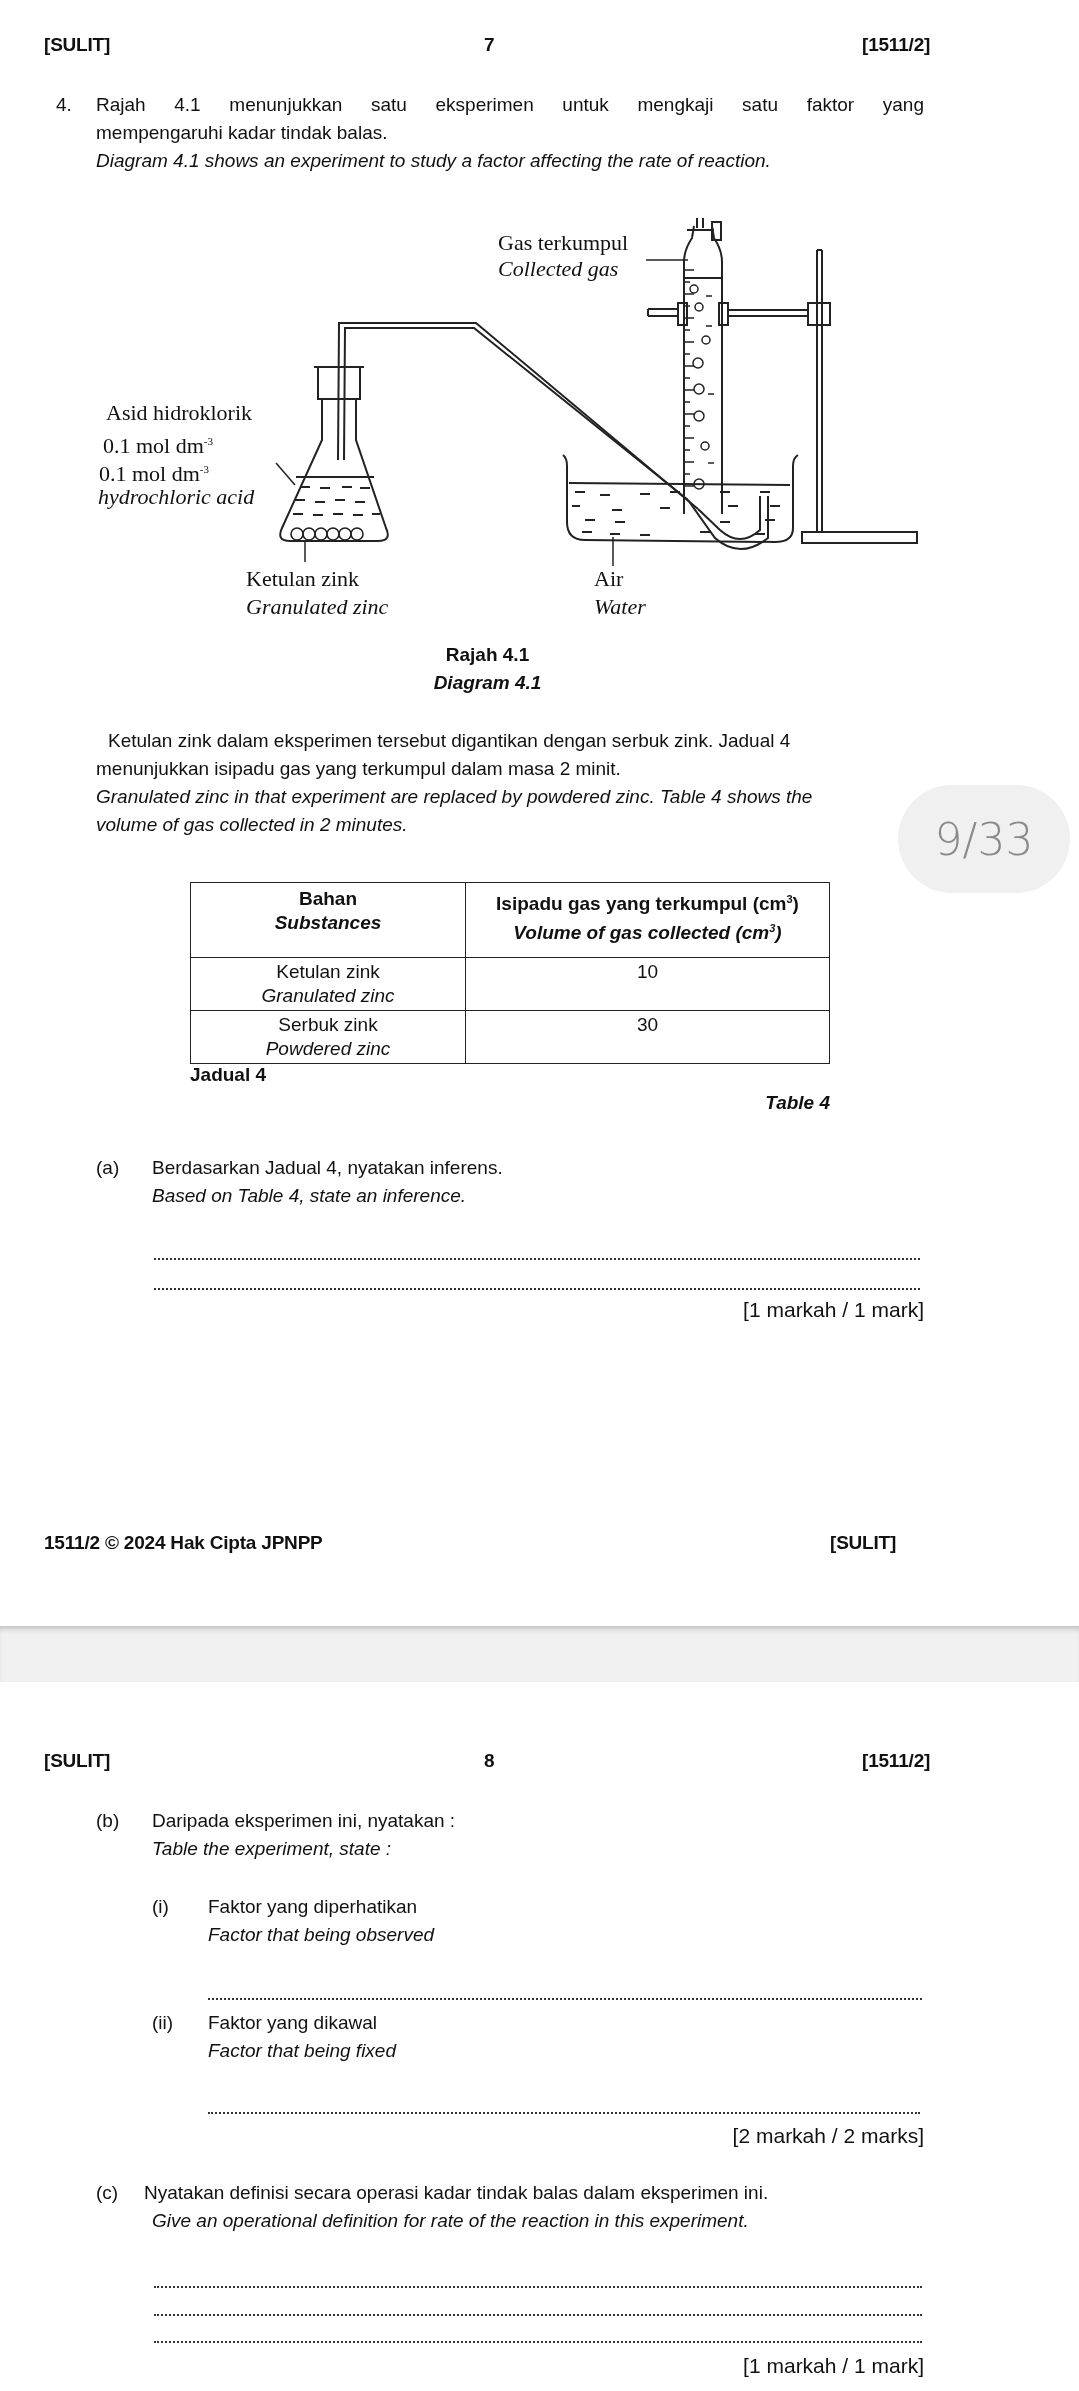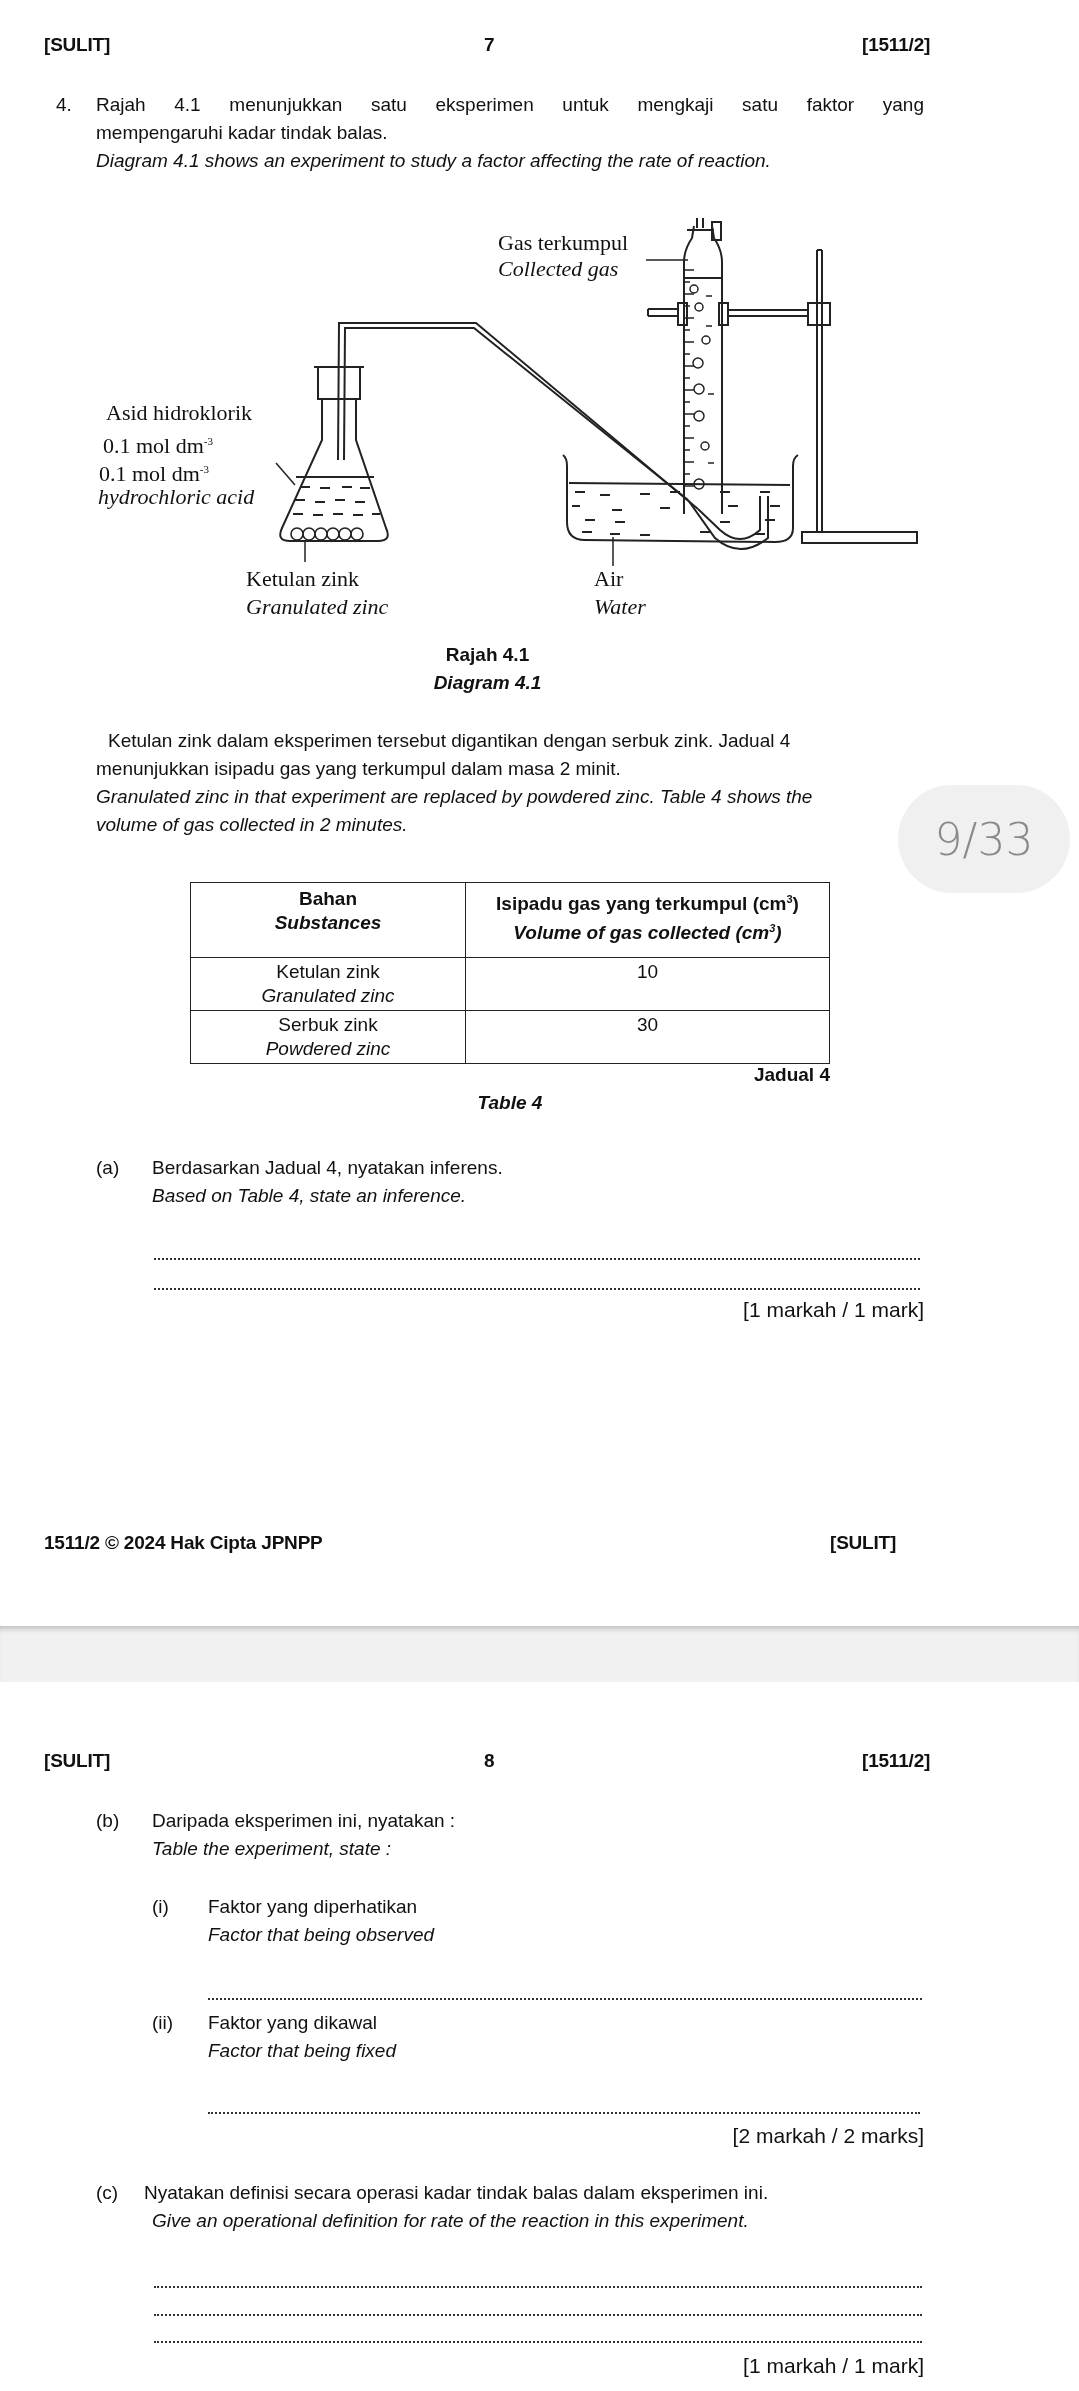--- a/index.html
+++ b/index.html
@@ -238,22 +238,22 @@
   </tr>
   <tr class="row">
     <td class="c1">
       <div>Serbuk zink</div>
       <div class="it">Powdered zinc</div>
     </td>
     <td>30</td>
   </tr>
 </tbody>
   </table>
-<div class="abs txt b" style="left:190px; width:640px; text-align:right; top:1062px;">Jadual 4</div>
-<div class="abs txt b it" style="left:190px; width:640px; text-align:center; top:1090px;">Table 4</div>
+<div class="abs txt b" style="left:190px; width:640px; text-align:left; top:1062px;">Jadual 4</div>
+<div class="abs txt b it" style="left:190px; width:640px; text-align:right; top:1090px;">Table 4</div>
 
 <div class="abs txt" style="left:96px; top:1155px;">(a)</div>
 <div class="abs txt" style="left:152px; top:1155px;">Berdasarkan Jadual 4, nyatakan inferens.</div>
 <div class="abs txt it" style="left:152px; top:1183px;">Based on Table 4, state an inference.</div>
 <div class="dots" style="left:154px; top:1258px; width:766px;"></div>
 <div class="dots" style="left:154px; top:1288px; width:766px;"></div>
 <div class="abs marks" style="left:600px; width:324px; top:1298px;">[1 markah / 1 mark]</div>
 
 <div class="abs hdr" style="left:44px; top:1532px;">1511/2 © 2024 Hak Cipta JPNPP</div>
 <div class="abs hdr" style="left:830px; top:1532px;">[SULIT]</div>

